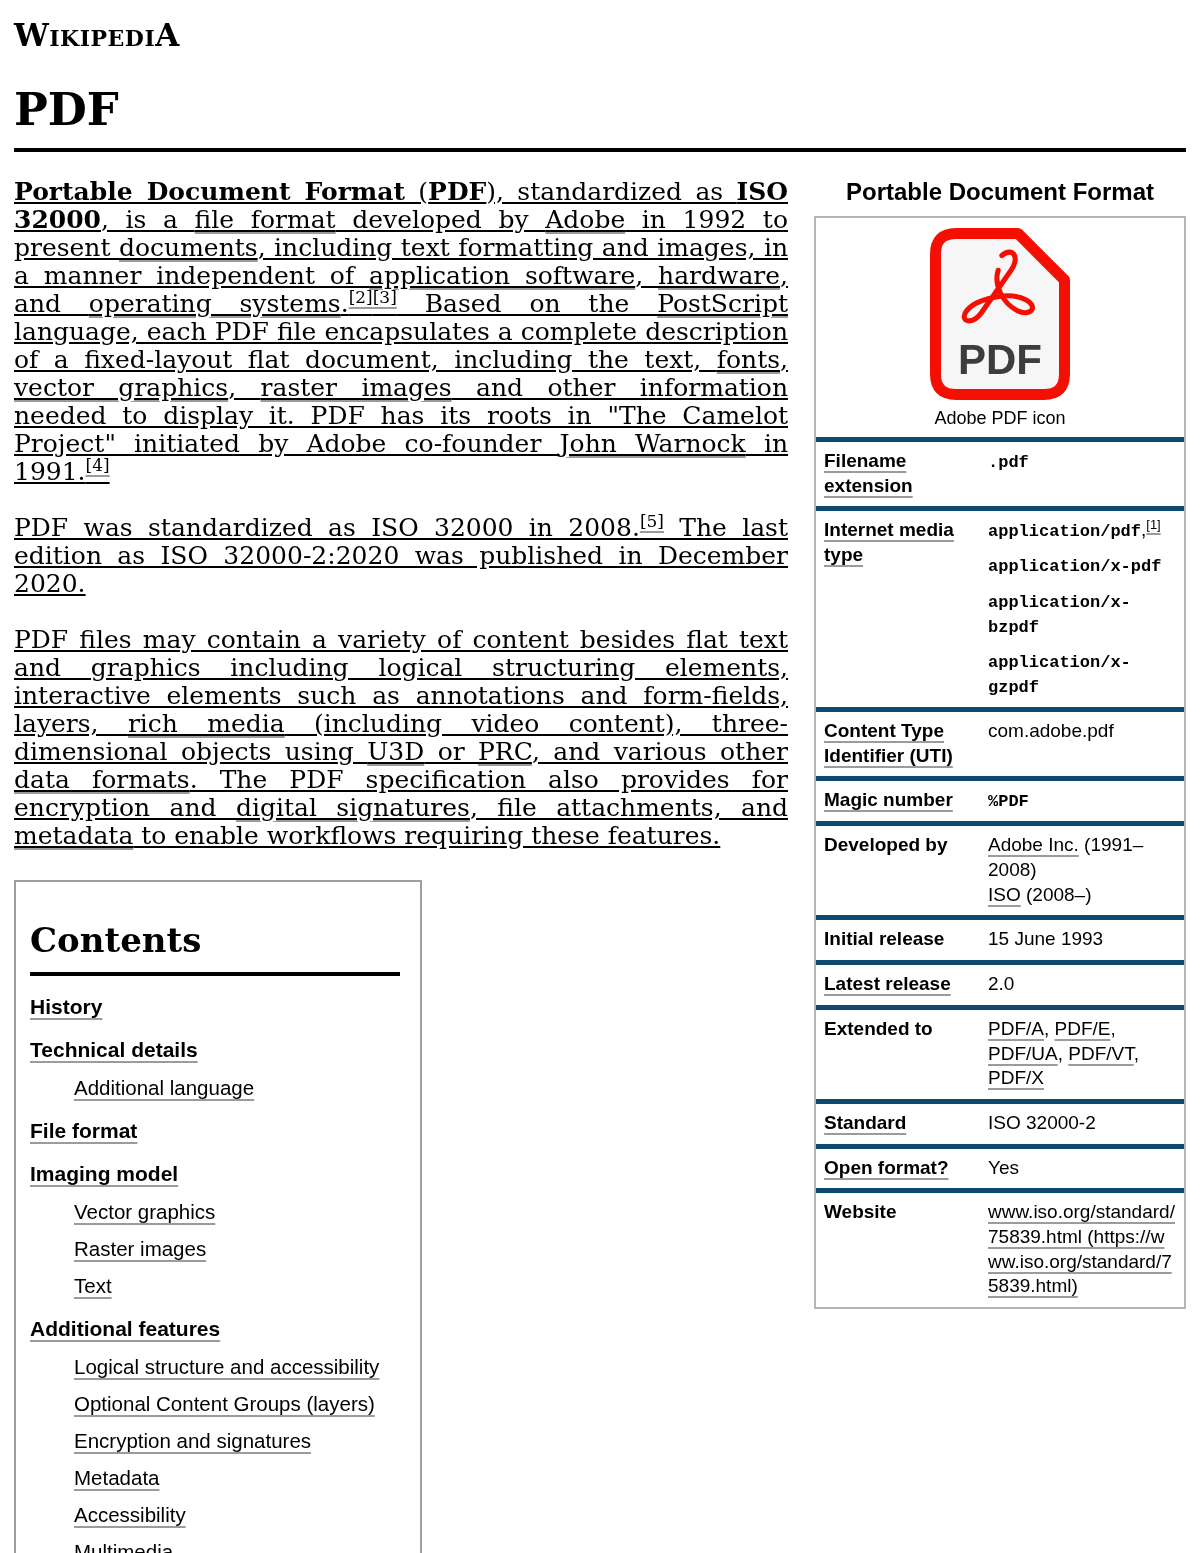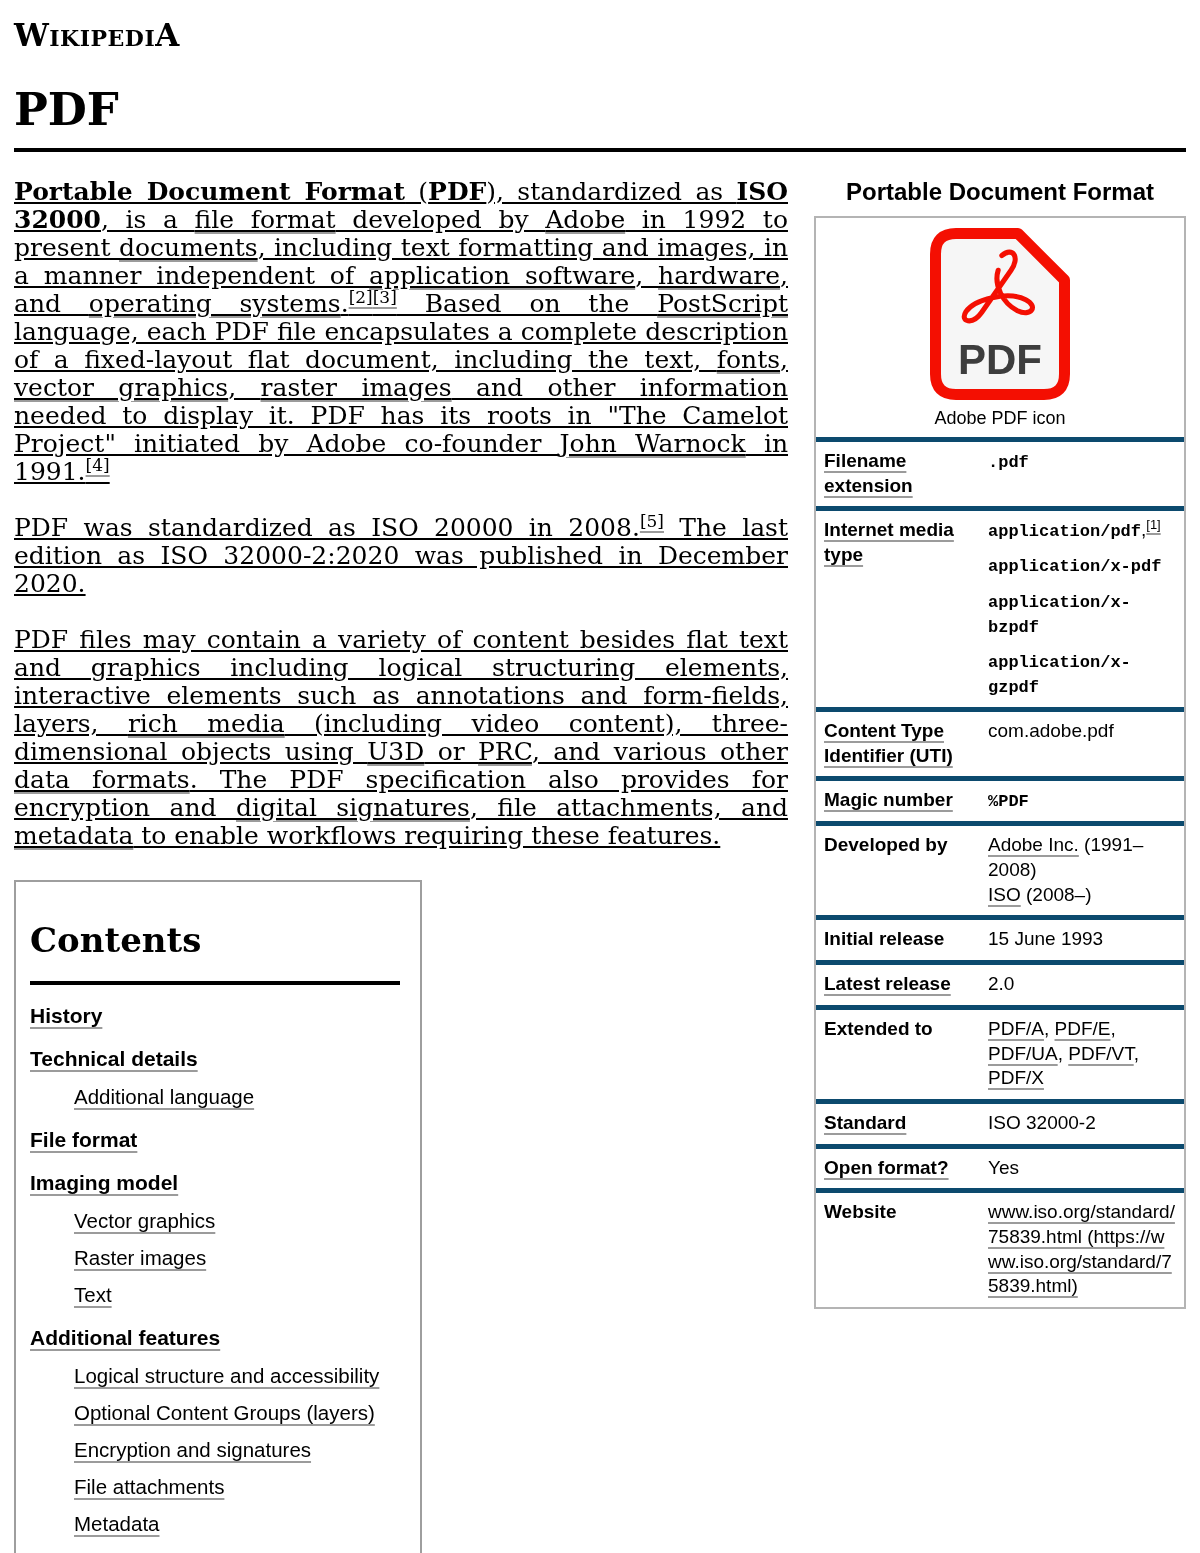--- a/index.html
+++ b/index.html
@@ -65,21 +65,21 @@
   .vblock:last-child { margin-bottom:0; }
   .breakall { word-break:break-all; }
 
   
   .toc {
     clear:left; width:408px; border:2px solid #9e9e9e;
     margin-top:30px; padding:16px 20px 40px 14px; background:#fff;
   }
   .toc-title {
     font-family:"DejaVu Serif", serif; font-weight:bold; font-size:34px;
-    margin-top:22px; padding-bottom:21px; border-bottom:4px solid #000;
+    margin-top:22px; padding-bottom:12px; border-bottom:4px solid #000;
   }
   .toc-item { font-family:"Liberation Sans", sans-serif; }
   .toc-item.lvl1 { font-weight:bold; font-size:21px; margin:19px 0 14px 0; }
   .toc-item.lvl2 { font-weight:normal; font-size:20.5px; margin:13px 0 13px 44px; }
 </style>
 </head>
 <body>
 
 <div class="page">
 
@@ -154,40 +154,39 @@
                 <td class="ib-label"><span class="">Website</span></td>
                 <td class="ib-value"><span class="lnk breakall">www.iso.org/standard/75839.html (https://www.iso.org/standard/75839.html)</span></td>
               </tr>
             </tbody>
         </table>
       </div>
     </aside>
 
     <div class="article">
         <p class="para"><span class="b">Portable Document Format</span><span class=""> (</span><span class="b">PDF</span><span class="">), standardized as </span><span class="b">ISO 32000</span><span class="">, is a </span><span class="lnk">file format</span><span class=""> developed by </span><span class="lnk">Adobe</span><span class=""> in 1992 to present </span><span class="lnk">documents</span><span class="">, including text formatting and images, in a manner independent of </span><span class="lnk">application software</span><span class="">, </span><span class="lnk">hardware</span><span class="">, and </span><span class="lnk">operating systems</span><span class="">.</span><sup class="lnk supref">[2]</sup><sup class="lnk supref">[3]</sup><span class=""> Based on the </span><span class="lnk">PostScript</span><span class=""> language, each PDF file encapsulates a complete description of a fixed-layout flat document, including the text, </span><span class="lnk">fonts</span><span class="">, </span><span class="lnk">vector graphics</span><span class="">, </span><span class="lnk">raster images</span><span class=""> and other information needed to display it. PDF has its roots in "The Camelot Project" initiated by Adobe co-founder </span><span class="lnk">John Warnock</span><span class=""> in 1991.</span><sup class="lnk supref">[4]</sup></p>
-        <p class="para"><span class="">PDF was standardized as ISO 20000 in 2008.</span><sup class="lnk supref">[5]</sup><span class=""> The last edition as ISO 32000-2:2020 was published in December 2020.</span></p>
+        <p class="para"><span class="">PDF was standardized as ISO 32000 in 2008.</span><sup class="lnk supref">[5]</sup><span class=""> The last edition as ISO 32000-2:2020 was published in December 2020.</span></p>
         <p class="para"><span class="">PDF files may contain a variety of content besides flat text and graphics including logical structuring elements, interactive elements such as annotations and form-fields, layers, </span><span class="lnk">rich media</span><span class=""> (including video content), three-dimensional objects using </span><span class="lnk">U3D</span><span class=""> or </span><span class="lnk">PRC</span><span class="">, and various other </span><span class="lnk">data formats</span><span class="">. The PDF specification also provides for encryption and </span><span class="lnk">digital signatures</span><span class="">, file attachments, and </span><span class="lnk">metadata</span><span class=""> to enable workflows requiring these features.</span></p>
       </div>
 
     <div class="toc">
       <div class="toc-title">Contents</div>
       <div>
           <div class="toc-item lvl1"><span class="lnk">History</span></div>
           <div class="toc-item lvl1"><span class="lnk">Technical details</span></div>
           <div class="toc-item lvl2"><span class="lnk">Additional language</span></div>
           <div class="toc-item lvl1"><span class="lnk">File format</span></div>
           <div class="toc-item lvl1"><span class="lnk">Imaging model</span></div>
           <div class="toc-item lvl2"><span class="lnk">Vector graphics</span></div>
           <div class="toc-item lvl2"><span class="lnk">Raster images</span></div>
           <div class="toc-item lvl2"><span class="lnk">Text</span></div>
           <div class="toc-item lvl1"><span class="lnk">Additional features</span></div>
           <div class="toc-item lvl2"><span class="lnk">Logical structure and accessibility</span></div>
           <div class="toc-item lvl2"><span class="lnk">Optional Content Groups (layers)</span></div>
           <div class="toc-item lvl2"><span class="lnk">Encryption and signatures</span></div>
-          <div class="toc-item lvl2"><span class="lnk">File attachments</span></div>
           <div class="toc-item lvl2"><span class="lnk">Metadata</span></div>
           <div class="toc-item lvl2"><span class="lnk">Accessibility</span></div>
           <div class="toc-item lvl2"><span class="lnk">Multimedia</span></div>
           <div class="toc-item lvl2"><span class="lnk">Forms</span></div>
         </div>
     </div>
 
   </div>
 </div>
 

